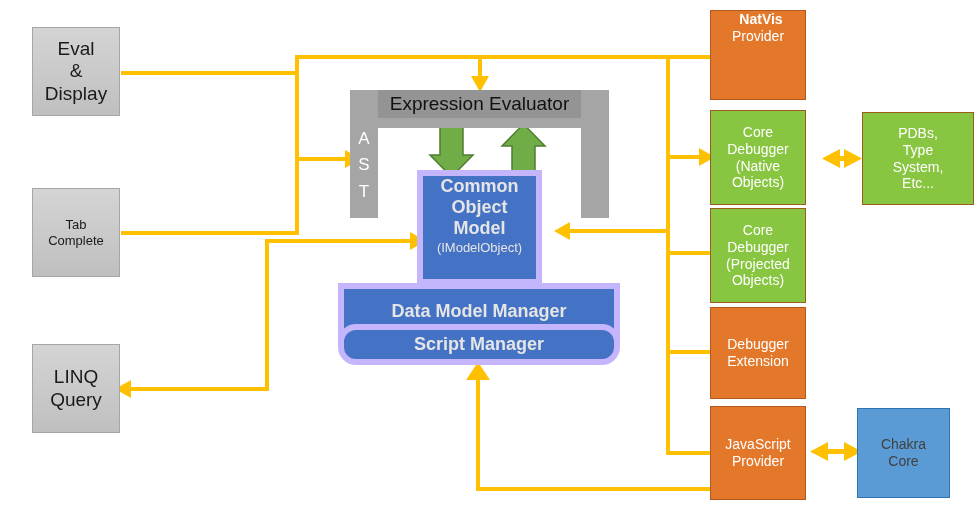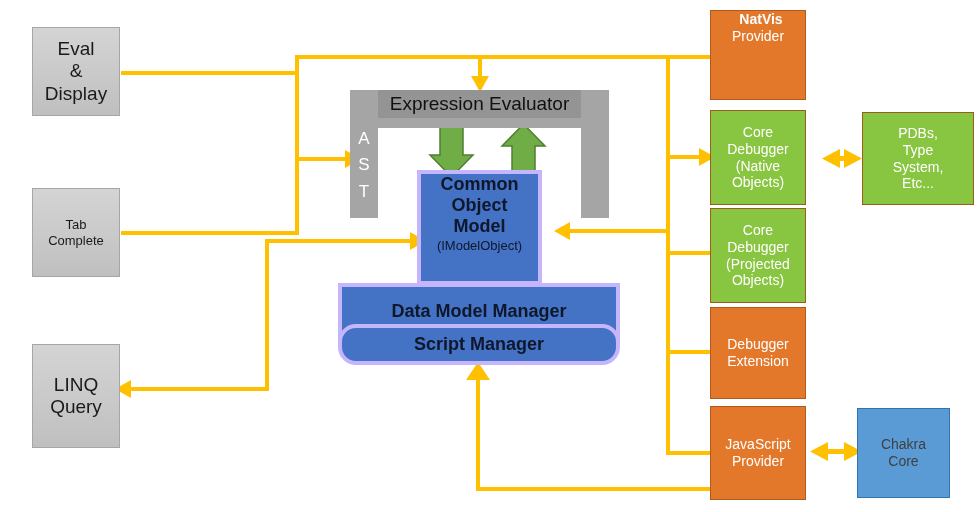--- a/index.html
+++ b/index.html
@@ -35,22 +35,22 @@
   .green{
     background:#88c540;
     border:1px solid #9c5d1a;
     color:#ffffff;
     font-size:14px;
   }
 
   
   .blue{
     background:#4472c4;
-    border:4px solid #c4b5fd;
-    color:#0f172a;
+    border:6px solid #c4b5fd;
+    color:#e5e5e5;
   }
   .blue-light{
     background:#5b9bd5;
     border:1px solid #2e75b6;
     color:#404040;
     font-size:14px;
   }
   .com-title{font-size:18px;font-weight:bold;}
   .com-sub{font-size:13px;font-weight:normal;}
   .mgr{font-size:18px;font-weight:bold;}
@@ -136,21 +136,21 @@
     <span>Eval
 &amp;
 Display</span>
   </div>
 
   <div class="box grey small" style="left:32px;top:188px;width:88px;height:89px;">
     <span>Tab
 Complete</span>
   </div>
 
-  <div class="box grey big" style="left:32px;top:344px;width:88px;height:104px;">
+  <div class="box grey big" style="left:32px;top:344px;width:88px;height:89px;">
     <span>LINQ
 Query</span>
   </div>
 
   <div class="ee-top" style="left:350px;top:90px;width:259px;height:38px;"></div>
   <div class="ee-leg" style="left:350px;top:90px;width:28px;height:128px;"></div>
   <div class="ee-leg" style="left:581px;top:90px;width:28px;height:128px;"></div>
   <div class="ee-label" style="left:378px;top:90px;width:203px;height:28px;">
     <span>Expression Evaluator</span>
   </div>

